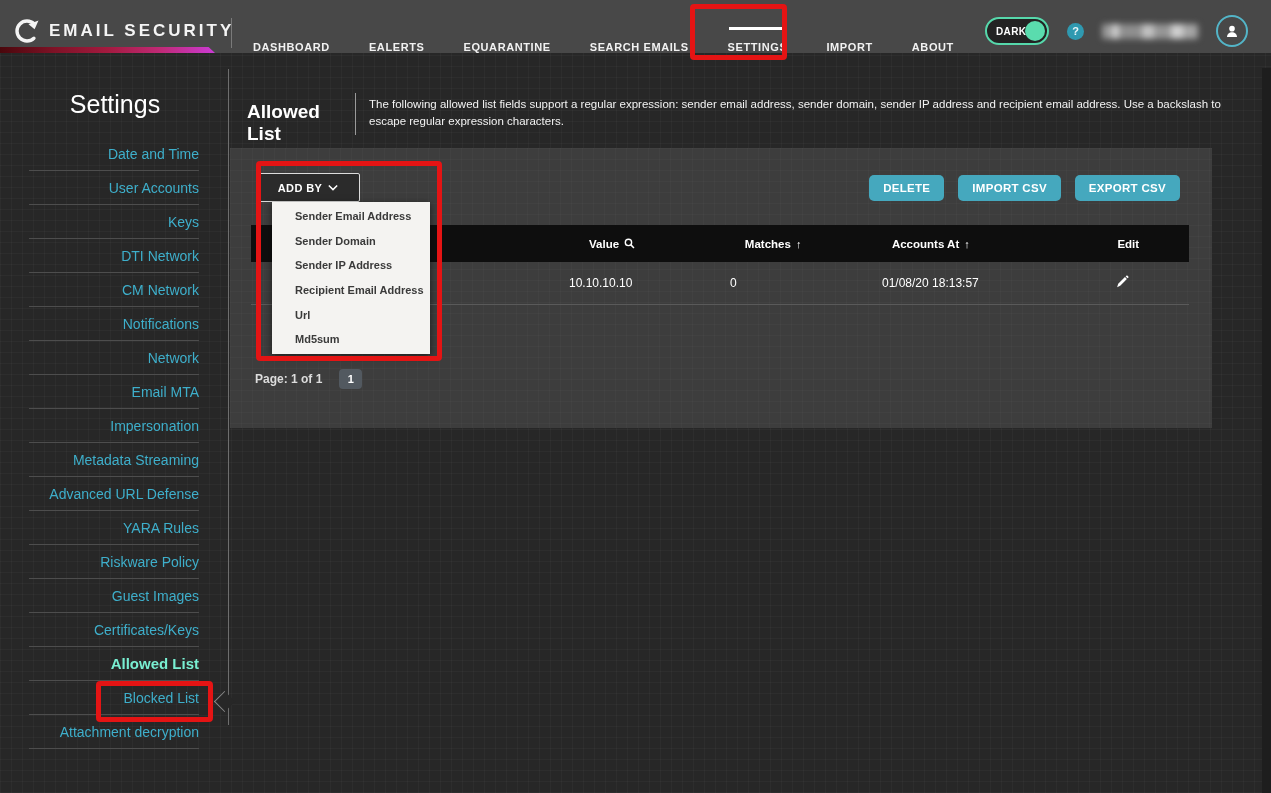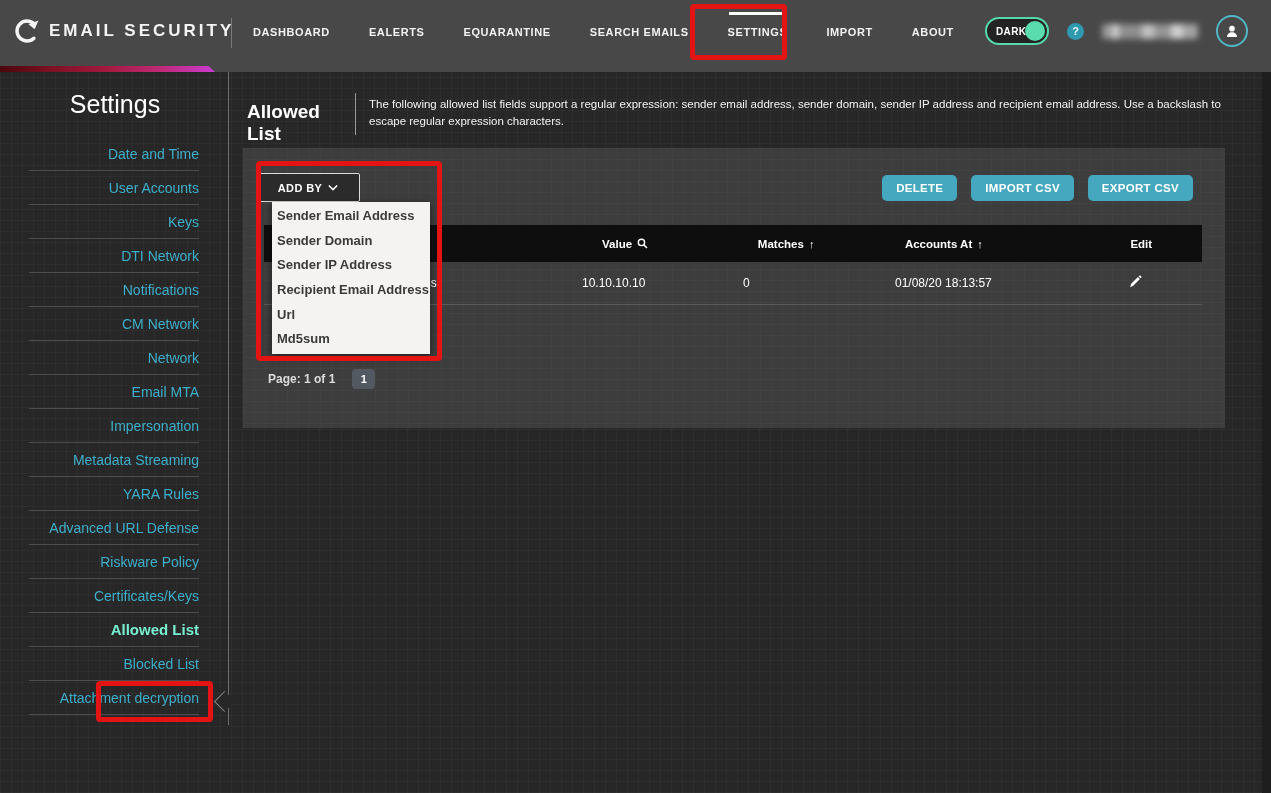--- a/index.html
+++ b/index.html
@@ -6,26 +6,26 @@
   html,body { background:#111; }
   body { font-family:"Liberation Sans", sans-serif; }
   .app{ position:relative; width:1271px; height:793px; overflow:hidden;
     background-color:#272727;
     background-image:
       linear-gradient(rgba(255,255,255,.028) 1px, transparent 1px),
       linear-gradient(90deg, rgba(255,255,255,.028) 1px, transparent 1px);
     background-size:11px 11px; }
 
   
-  .nav{ position:absolute; left:0; top:0; width:1271px; height:72px; background:#484848; z-index:20; }
+  .nav{ position:absolute; left:0; top:0; width:1271px; height:53px; background:#484848; z-index:20; }
   .brand{ position:absolute; left:14px; top:0; height:62px; display:flex; align-items:center; }
   .brand-logo{ width:26px; height:26px; margin-right:9px; }
   .brand-name{ color:#f4f4f4; font-size:17px; font-weight:bold; letter-spacing:3px; }
   .nav-divider{ position:absolute; left:231px; top:18px; height:30px; width:1px; background:#7a7a7a; }
-  .nav-menu{ position:absolute; left:253px; top:1px; height:62px; display:flex; align-items:center; gap:39px; list-style:none; }
+  .nav-menu{ position:absolute; left:253px; top:16px; height:62px; display:flex; align-items:center; gap:39px; list-style:none; }
   .nav-item{ position:relative; color:#f2f2f2; font-size:11px; font-weight:bold; letter-spacing:.6px; cursor:pointer; white-space:nowrap; }
   .nav-item.active::before{ content:""; position:absolute; left:1px; right:1px; top:-14px; height:3px; background:#fff; }
   .nav-right{ position:absolute; right:23px; top:0; height:62px; display:flex; align-items:center; gap:18px; }
   .toggle{ width:64px; height:28px; border:2px solid #56d8ab; border-radius:15px; background:#232323;
     display:flex; align-items:center; position:relative; cursor:pointer; }
   .toggle-label{ color:#fff; font-size:10px; font-weight:bold; margin-left:9px; letter-spacing:.4px; }
   .toggle-knob{ position:absolute; right:2px; top:2px; width:20px; height:20px; border-radius:50%; background:#5adcae; }
   .help-badge{ width:17px; height:17px; border-radius:50%; background:#2f99b0; color:#eaf6f9; font-size:11px;
     font-weight:bold; display:flex; align-items:center; justify-content:center; cursor:pointer; }
   .user-name-blur{ width:96px; height:15px; border-radius:2px; filter:blur(3px);
@@ -46,21 +46,21 @@
   .sidebar-notch{ position:absolute; left:217px; top:694px; width:15px; height:15px; transform:rotate(45deg);
     background:#272727; border-left:1px solid #8a8a8a; border-bottom:1px solid #8a8a8a; z-index:6; }
 
   
   .page-header{ position:absolute; left:247px; top:93px; display:flex; align-items:flex-start; z-index:4; }
   .page-title{ color:#fff; font-size:19px; font-weight:bold; width:96px; padding-top:8px; }
   .page-header-divider{ width:1px; height:42px; background:#9a9a9a; margin:0 13px 0 12px; }
   .page-desc{ width:858px; color:#f2f2f2; font-size:11.5px; line-height:17px; padding-top:3px; }
 
   
-  .panel{ position:absolute; left:243px; top:148px; width:982px; height:280px; background:#3d3d3d;
+  .panel{ position:absolute; left:230px; top:148px; width:982px; height:280px; background:#3d3d3d;
     background-image:
       linear-gradient(rgba(255,255,255,.02) 1px, transparent 1px),
       linear-gradient(90deg, rgba(255,255,255,.02) 1px, transparent 1px);
     background-size:11px 11px; z-index:3; }
   .panel-actions{ position:absolute; top:27px; right:32px; display:flex; gap:14px; }
   .btn-teal{ height:26px; padding:0 14px; border:none; border-radius:5px; background:#45a8be; color:#fff;
     font-family:"Liberation Sans",sans-serif; font-size:11.5px; font-weight:bold; letter-spacing:.3px; cursor:pointer; }
 
   
   .table{ position:absolute; left:21px; top:77px; width:938px; }
@@ -76,21 +76,21 @@
   .page-count{ color:#dcdcdc; font-size:12px; font-weight:bold; }
   .page-num{ margin-left:17px; width:23px; height:20px; background:#525960; border:none; border-radius:4px;
     color:#fff; font-size:11px; font-weight:bold; cursor:pointer; font-family:"Liberation Sans",sans-serif; }
 
   
   .addby-btn{ position:absolute; left:256px; top:173px; width:104px; height:29px; background:#2b2b2b;
     border:1px solid #dcdcdc; border-radius:2px; color:#fff; font-size:11px; font-weight:bold; letter-spacing:.4px;
     display:flex; align-items:center; justify-content:center; gap:6px; cursor:pointer; z-index:30; }
   .addby-menu{ position:absolute; left:272px; top:202px; width:158px; background:#f4f3f1; z-index:30;
     box-shadow:0 2px 7px rgba(0,0,0,.55); padding:2px 0; list-style:none; }
-  .addby-option{ height:24.7px; line-height:24.7px; padding-left:5px; color:#3a3a3a; font-size:13px; font-weight:bold;
+  .addby-option{ height:24.7px; line-height:24.7px; padding-left:23px; color:#3a3a3a; font-size:11px; font-weight:bold;
     cursor:pointer; white-space:nowrap; }
 
   
   .annot{ position:absolute; border:5px solid #e41414; border-radius:4px; z-index:40; pointer-events:none; }
   .annot-settings{ left:690px; top:4px; width:97px; height:56px; }
   .annot-addby{ left:256px; top:161px; width:186px; height:200px; }
   .annot-allowed{ left:96px; top:681px; width:117px; height:41px; z-index:41; }
 
   .right-edge{ position:absolute; right:0; top:68px; width:9px; height:725px; background:#1e1e1e; }
 </style>
@@ -136,29 +136,30 @@
   </div>
 
   <div class="sidebar">
     <div class="sidebar-title">Settings</div>
     <ul class="sidebar-list">
 
     <li class="sidebar-item">Date and Time</li>
         <li class="sidebar-item">User Accounts</li>
         <li class="sidebar-item">Keys</li>
         <li class="sidebar-item">DTI Network</li>
+        <li class="sidebar-item">CM Network</li>
         <li class="sidebar-item">Notifications</li>
-        <li class="sidebar-item">CM Network</li>
         <li class="sidebar-item">Network</li>
         <li class="sidebar-item">Email MTA</li>
         <li class="sidebar-item">Impersonation</li>
         <li class="sidebar-item">Metadata Streaming</li>
+        <li class="sidebar-item">Advanced URL Defense</li>
         <li class="sidebar-item">YARA Rules</li>
-        <li class="sidebar-item">Advanced URL Defense</li>
         <li class="sidebar-item">Riskware Policy</li>
+        <li class="sidebar-item">Guest Images</li>
         <li class="sidebar-item">Certificates/Keys</li>
         <li class="sidebar-item active">Allowed List</li>
         <li class="sidebar-item">Blocked List</li>
         <li class="sidebar-item">Attachment decryption</li>
       </ul>
   </div>
   <div class="sidebar-border"></div>
   <div class="sidebar-notch"></div>
 
   <div class="page-header">

